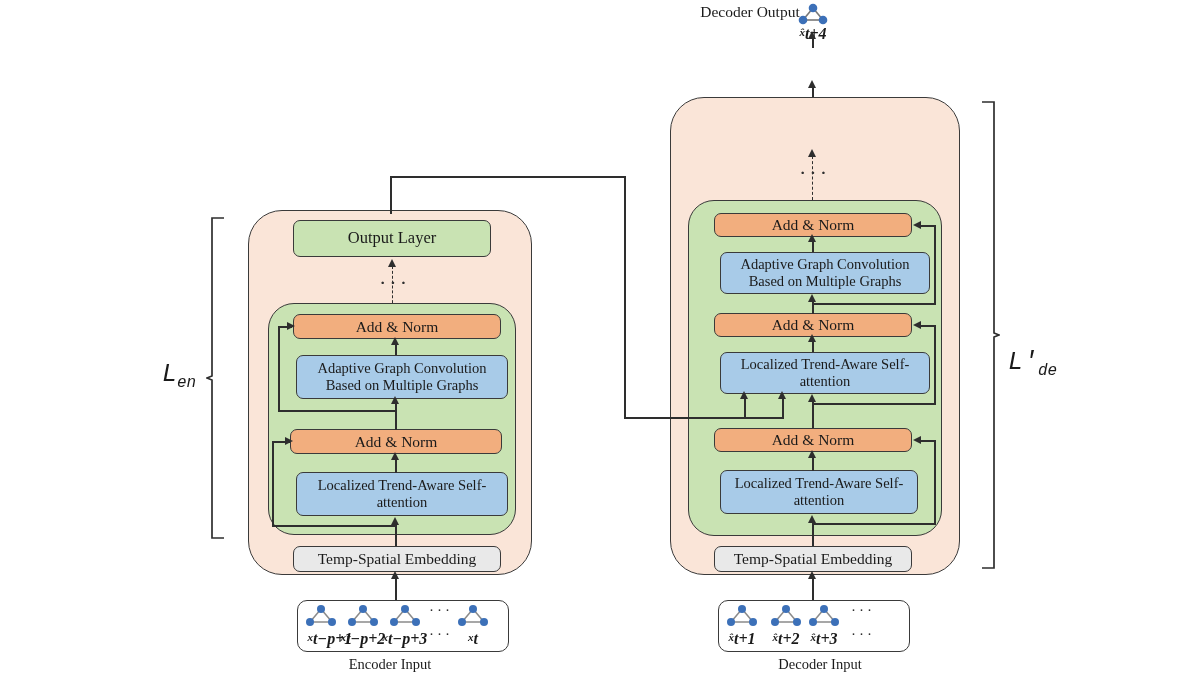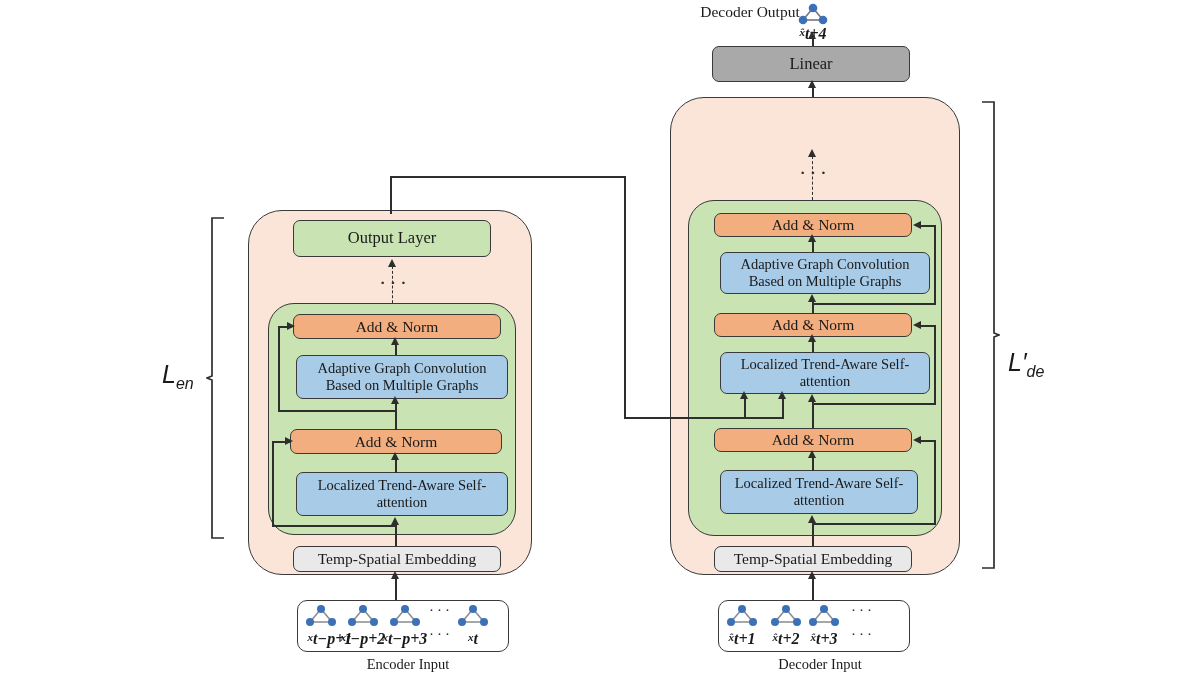--- a/index.html
+++ b/index.html
@@ -42,21 +42,21 @@
   .dots{position:absolute;font-size:22px;letter-spacing:3px;color:#2e2e2e;
         font-family:"Liberation Serif",serif;}
 
   .caption{position:absolute;text-align:center;}
 
   
   .graph{position:absolute;}
   .lbl{position:absolute;text-align:center;font-family:"Liberation Serif",serif;
        font-style:italic;font-weight:bold;font-size:11px;white-space:nowrap;}
   .brace{position:absolute;}
-  .bigmath{position:absolute;font-family:Liberation Sans, sans-serif;font-style:italic;
+  .bigmath{position:absolute;font-family:Liberation Mono, monospace;font-style:italic;
            font-size:25px;white-space:nowrap;}
   .sub{font-size:16px;vertical-align:sub;font-style:italic;}
 </style>
 </head>
 <body>
 
 <div class="stage">
 
   <div class="caption t15" style="left:700px;top:3px;width:100px;">Decoder Output</div>
 
@@ -67,21 +67,20 @@
     <circle cx="17" cy="6" r="4.3" fill="#3C70B8"></circle>
     <circle cx="7" cy="18" r="4.3" fill="#3C70B8"></circle>
     <circle cx="27" cy="18" r="4.3" fill="#3C70B8"></circle>
   </svg>
   <div class="lbl" style="left:783px;top:25px;width:60px;">
     <span>x̂</span><span class="sub">t+4</span>
   </div>
   <div class="ln vl" style="left:812px;top:38px;height:10px;"></div>
   <div class="ar-up" style="left:808px;top:31px;"></div>
 
-  <div class="box rnd-sm gray t16" style="left:712px;top:46px;width:198px;height:36px;">Linear</div>
   <div class="ln vl" style="left:812px;top:84px;height:14px;"></div>
   <div class="ar-up" style="left:808px;top:80px;"></div>
 
   <div class="box rnd-lg peach" style="left:670px;top:97px;width:290px;height:478px;"></div>
 
   <div class="dash-v" style="left:812px;top:156px;height:44px;"></div>
   <div class="ar-up" style="left:808px;top:149px;"></div>
   <div class="dots" style="left:799px;top:160px;">···</div>
 
   <div class="box rnd-md green" style="left:688px;top:200px;width:254px;height:336px;"></div>
@@ -236,21 +235,21 @@
     <line x1="18" y1="5" x2="29" y2="18" stroke="#8a8a8a" stroke-width="1.5"></line>
     <line x1="7" y1="18" x2="29" y2="18" stroke="#8a8a8a" stroke-width="1.5"></line>
     <circle cx="18" cy="5" r="4" fill="#3C70B8"></circle>
       <circle cx="7" cy="18" r="4" fill="#3C70B8"></circle>
       <circle cx="29" cy="18" r="4" fill="#3C70B8"></circle>
   </svg>
   <div class="lbl" style="left:443px;top:630px;width:60px;">
     <span>x</span><span class="sub">t</span>
   </div>
 
-  <div class="caption t14" style="left:332px;top:656px;width:140px;">Encoder Input</div>
+  <div class="caption t14" style="left:314px;top:656px;width:140px;">Encoder Input</div>
 
   <div class="ln vl" style="left:812px;top:576px;height:24px;"></div>
   <div class="ar-up" style="left:808px;top:571px;"></div>
 
   <div class="box rnd-sm white" style="left:718px;top:600px;width:192px;height:52px;border-radius:10px;"></div>
 
   <svg class="graph" style="left:724px;top:604px;" width="36" height="24" viewBox="0 0 36 24">
     <line x1="18" y1="5" x2="7" y2="18" stroke="#8a8a8a" stroke-width="1.5"></line>
     <line x1="18" y1="5" x2="29" y2="18" stroke="#8a8a8a" stroke-width="1.5"></line>
     <line x1="7" y1="18" x2="29" y2="18" stroke="#8a8a8a" stroke-width="1.5"></line>

